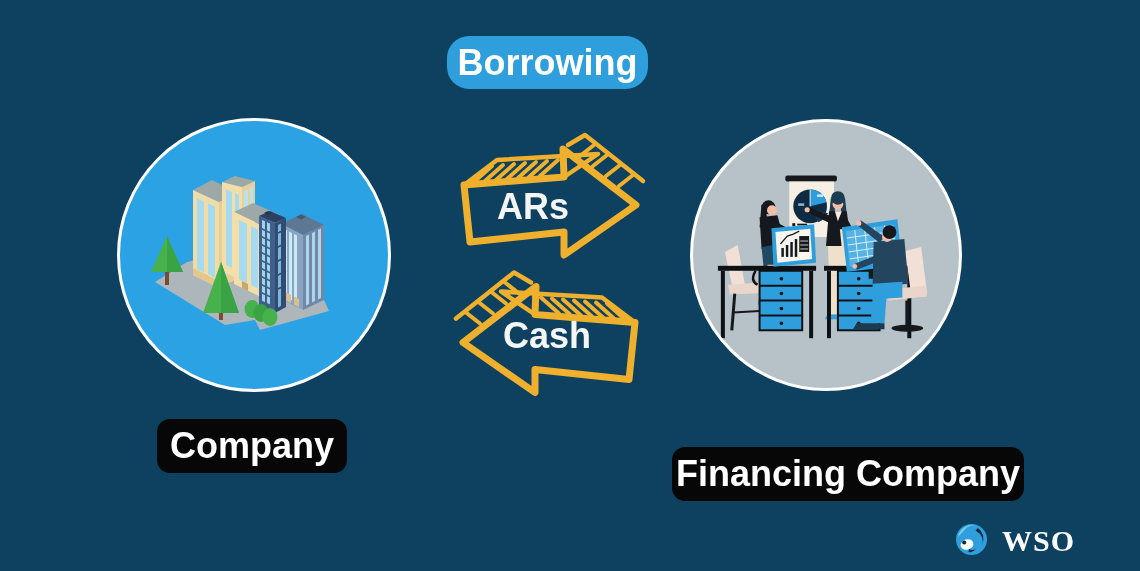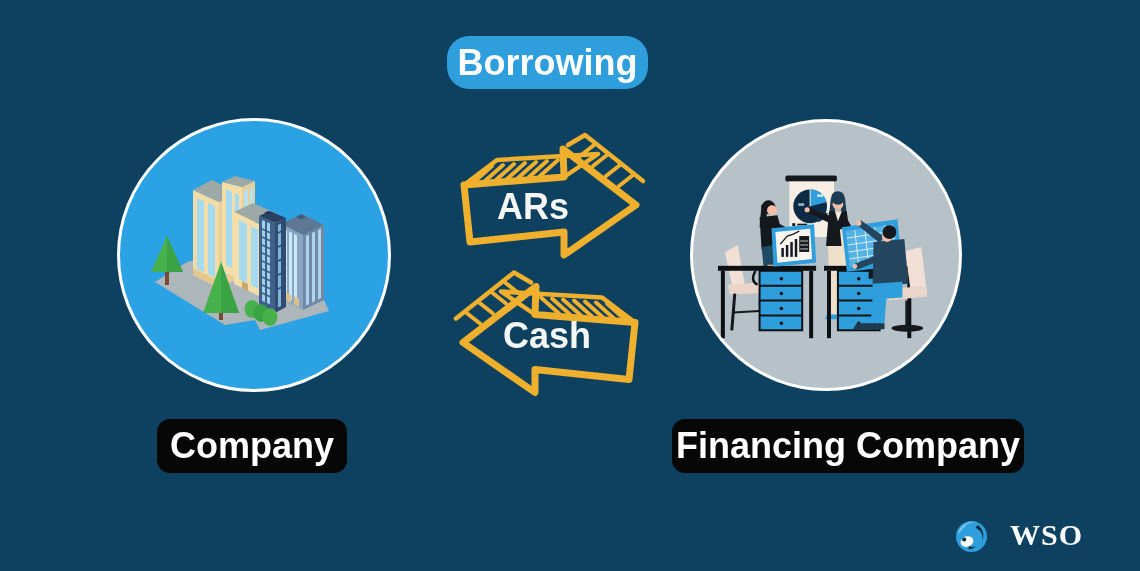--- a/index.html
+++ b/index.html
@@ -34,24 +34,24 @@
   }
   .flow-ars .flow-label{left:45px;top:62px;}
   .flow-cash .flow-label{left:51px;top:54px;}
   .pill{
     position:absolute;top:419px;height:54px;border-radius:13px;
     background:var(--pill-black,#070707);
     display:flex;align-items:center;justify-content:center;
     color:var(--text-white,#fff);font-size:36px;font-weight:700;white-space:nowrap;
   }
   .pill-company{left:157px;width:190px;}
-  .pill-financing{left:672px;width:352px;}
+  .pill-financing{left:672px;width:352px;margin-top:28px;}
   .wso{
     position:absolute;left:955px;top:520px;height:36px;
-    display:flex;align-items:flex-start;gap:22px;
+    display:flex;align-items:flex-end;gap:14px;
   }
   .wso-text{
     color:#FAFBFC;font-family:"Liberation Serif",serif;font-weight:700;
     font-size:30px;letter-spacing:1px;line-height:1;
   }
 </style>
 </head>
 <body>
 
 <div id="canvas">

